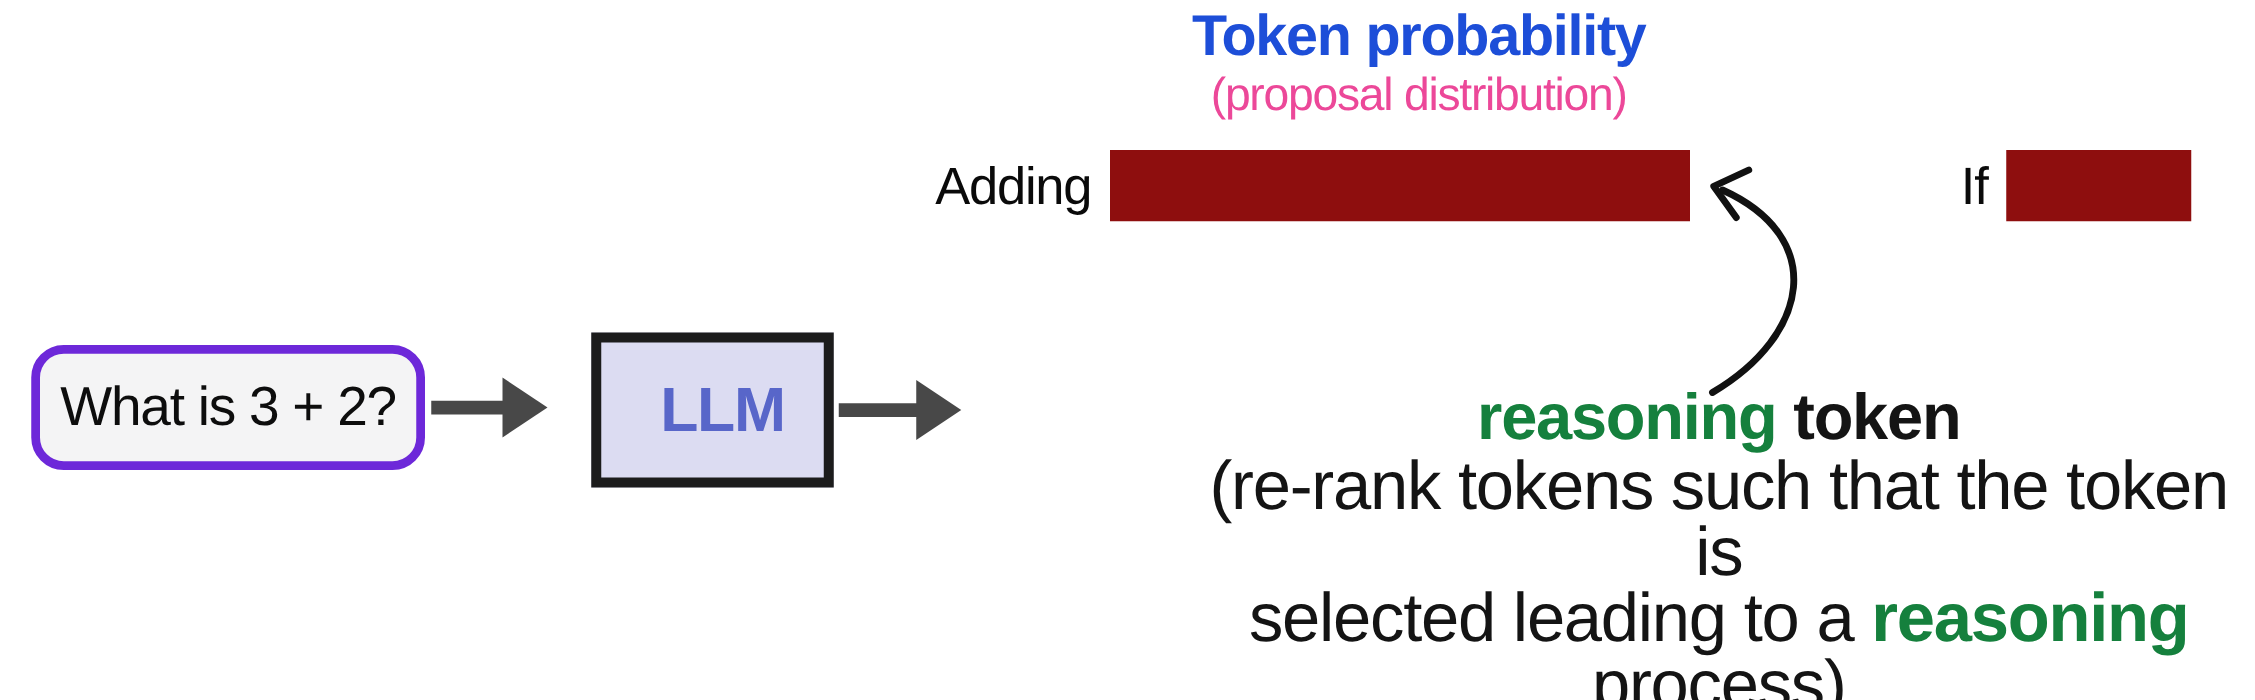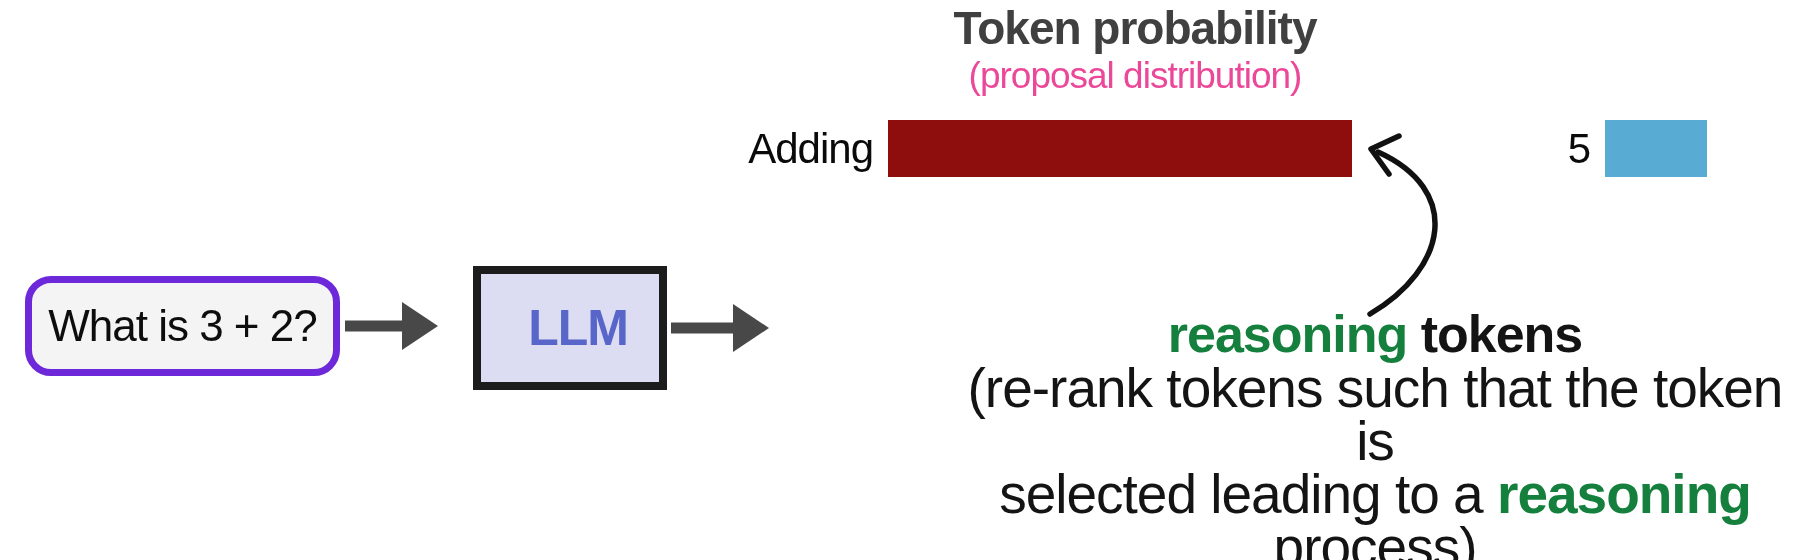--- a/index.html
+++ b/index.html
@@ -28,21 +28,21 @@
     left:473px;top:266px;width:194px;height:124px;
     box-sizing:border-box;
     background:#DCDCF2;
     border:8px solid #1C1C1C;
     display:flex;align-items:center;justify-content:center;
     font-size:50px;font-weight:600;color:#5866C9;letter-spacing:-1px;padding-left:16px;
   }
 
   
   .chart-title-block{left:885px;top:4px;width:500px;text-align:center;}
-  .chart-title{font-size:46px;font-weight:700;color:#404040;line-height:1.08;letter-spacing:-1px;}
+  .chart-title{font-size:46px;font-weight:700;color:#1d4ed8;line-height:1.08;letter-spacing:-1px;}
   .chart-subtitle{font-size:37px;font-weight:400;color:#ec4899;line-height:1.08;margin-top:2px;letter-spacing:-1px;}
 
   
   .chart{left:658px;top:120px;display:flex;gap:23px;}
   .chart-row{display:flex;align-items:center;height:57px;}
   .chart-label{
     width:215px;text-align:right;margin-right:15px;
     font-size:42px;color:#0a0a0a;line-height:57px;letter-spacing:-1px;
   }
   .chart-bar{height:57px;width:0;}
@@ -74,35 +74,39 @@
     <div class="chart-title">Token probability</div>
     <div class="chart-subtitle">(proposal distribution)</div>
   </div>
 
   <div class="abs chart">
     <div class="chart-row">
       <span class="chart-label">Adding</span>
       <div class="chart-bar" style="width: 464px; background: rgb(142, 14, 14);"></div>
     </div>
     <div class="chart-row">
+      <span class="chart-label">If</span>
+      <div class="chart-bar" style="width: 148px; background: rgb(142, 14, 14);"></div>
+    </div>
+    <div class="chart-row">
       <span class="chart-label">5</span>
       <div class="chart-bar" style="width: 102px; background: rgb(88, 171, 211);"></div>
     </div>
     <div class="chart-row">
       <span class="chart-label">3</span>
       <div class="chart-bar" style="width: 60px; background: rgb(88, 171, 211);"></div>
     </div>
     <div class="chart-row">
       <span class="chart-label">4</span>
       <div class="chart-bar" style="width: 28px; background: rgb(88, 171, 211);"></div>
     </div>
   </div>
 
   <div class="abs annotation">
-    <div class="annotation-heading"><span class="red-text">reasoning</span><span> tokens</span></div>
+    <div class="annotation-heading"><span class="red-text">reasoning</span><span> token</span></div>
     <p class="annotation-line">(re-rank tokens such that the token is</p>
     <p class="annotation-line"><span>selected leading to a </span><span class="red-text bold">reasoning</span><span> process)</span></p>
   </div>
 
   <svg class="abs arrows" width="1804" height="560" viewBox="0 0 1804 560">
     <g>
       <line x1="345" y1="326" x2="403" y2="326" stroke="#484848" stroke-width="11"></line>
       <polygon points="402,302 402,350 438,326" fill="#484848"></polygon>
     </g>
     <g>

